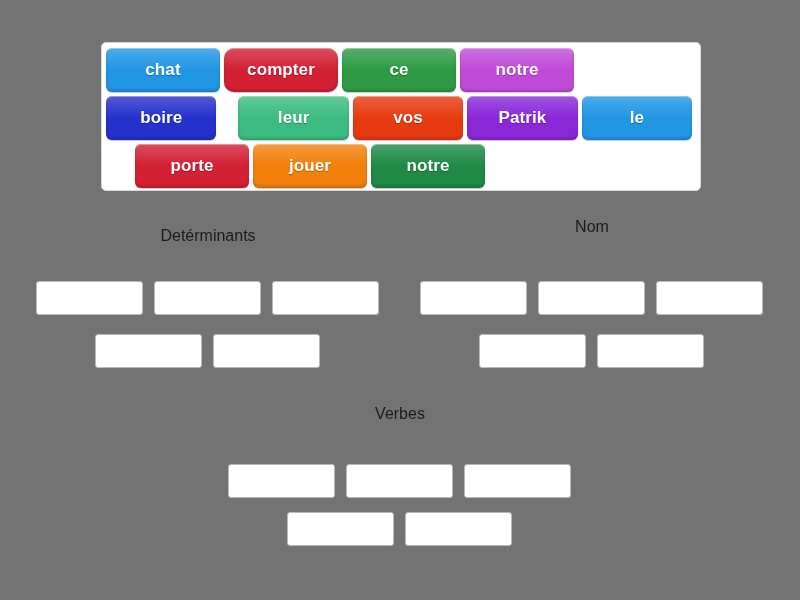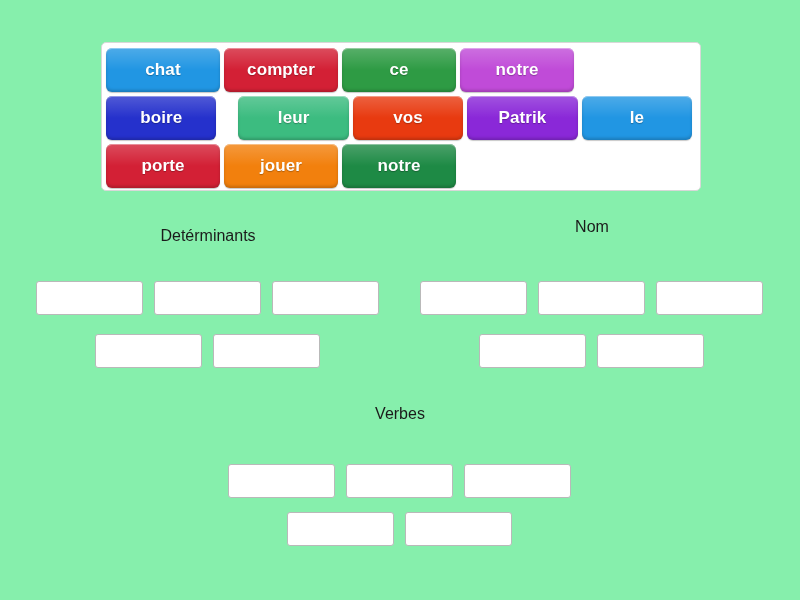--- a/index.html
+++ b/index.html
@@ -11,21 +11,21 @@
     height: 600px;
     background: #ffffff;
     font-family: "Liberation Sans", sans-serif;
     overflow: hidden;
   }
 
   #app {
     position: relative;
     width: 800px;
     height: 600px;
-    background: #86efac;
+    background: #737373;
   }
 
   
   .word-bank {
     position: absolute;
     left: 101px;
     top: 42px;
     width: 600px;
     height: 149px;
     background: #ffffff;
@@ -103,21 +103,21 @@
 </head>
 <body>
 
 <div id="app">
 
   <div class="word-bank" id="word-bank">
       <div class="bank-row">
         <div class="tile" style="background: rgb(33, 150, 227);">
           <span class="tile-label">chat</span>
         </div>
-        <div class="tile" style="background: rgb(211, 32, 53);">
+        <div class="tile" style="background: rgb(211, 32, 53); border-radius: 10px;">
           <span class="tile-label">compter</span>
         </div>
         <div class="tile" style="background: rgb(46, 155, 68);">
           <span class="tile-label">ce</span>
         </div>
         <div class="tile" style="background: rgb(192, 75, 216);">
           <span class="tile-label">notre</span>
         </div>
       </div>
       <div class="bank-row">
@@ -131,21 +131,21 @@
           <span class="tile-label">vos</span>
         </div>
         <div class="tile" style="background: rgb(138, 40, 216);">
           <span class="tile-label">Patrik</span>
         </div>
         <div class="tile" style="background: rgb(33, 150, 227);">
           <span class="tile-label">le</span>
         </div>
       </div>
       <div class="bank-row">
-        <div class="tile" style="background: rgb(211, 32, 53);">
+        <div class="tile" style="background: rgb(211, 32, 53); margin-left: 29px;">
           <span class="tile-label">porte</span>
         </div>
         <div class="tile" style="background: rgb(242, 128, 13);">
           <span class="tile-label">jouer</span>
         </div>
         <div class="tile" style="background: rgb(30, 138, 69);">
           <span class="tile-label">notre</span>
         </div>
       </div>
     </div>

